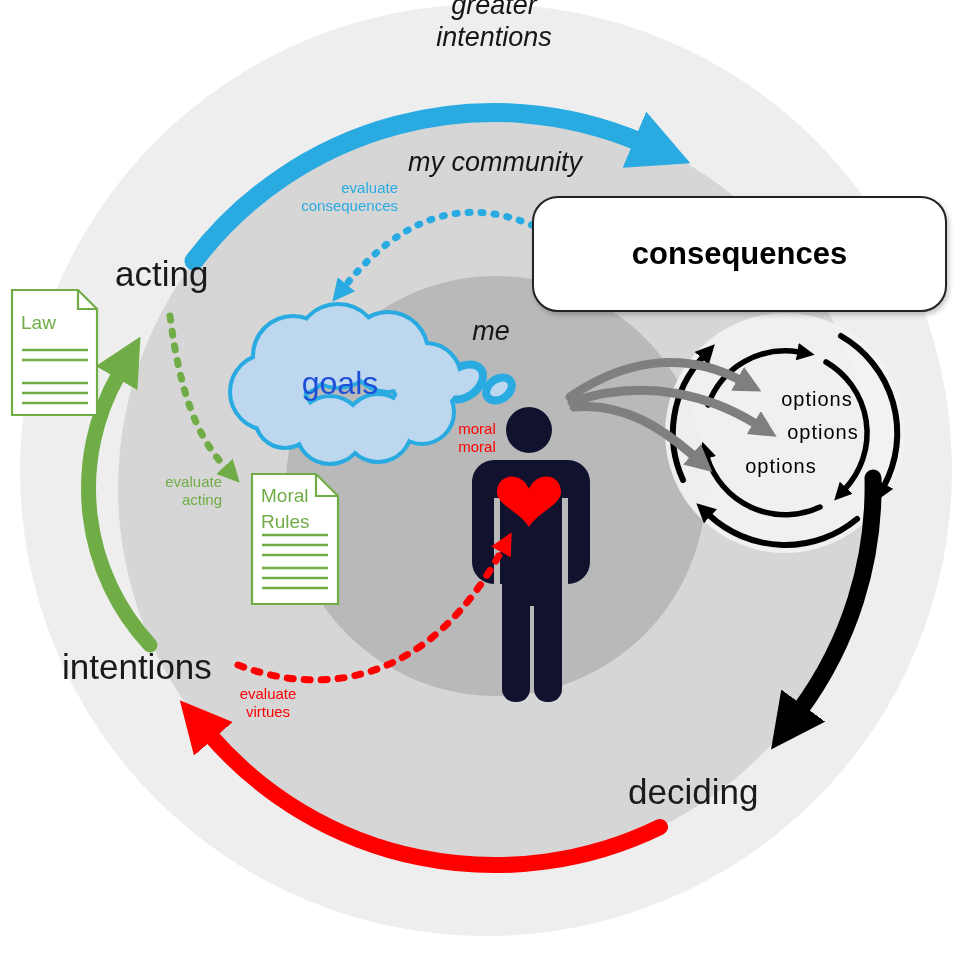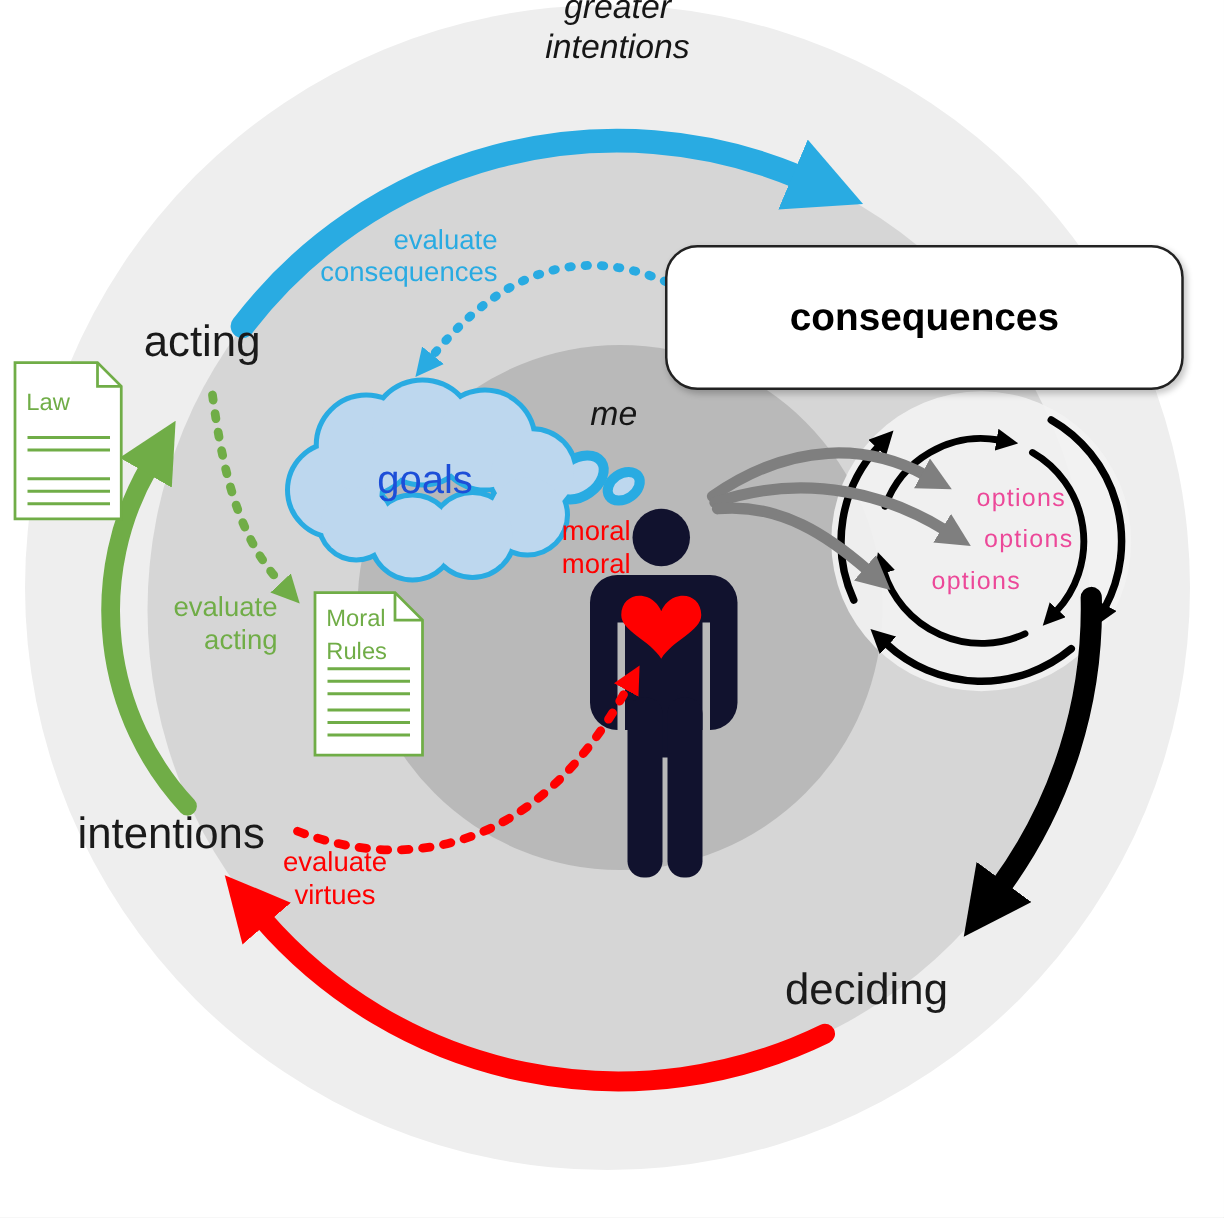--- a/index.html
+++ b/index.html
@@ -6,33 +6,33 @@
   .canvas{position:relative;width:979px;height:974px;background:#fff;overflow:hidden;
           font-family:"Liberation Sans", sans-serif;}
   .ring{position:absolute;border-radius:50%;}
   .ring-outer{left:20px;top:4px;width:932px;height:932px;background:#eeeeee;}
   .ring-middle{left:118px;top:111px;width:754px;height:754px;background:#d6d6d6;}
   .ring-inner{left:286px;top:276px;width:420px;height:420px;background:#b9b9b9;}
   svg.layer{position:absolute;left:0;top:0;}
   .lbl{position:absolute;white-space:nowrap;line-height:1.18;}
   .italic{font-style:italic;color:#161616;font-size:27px;}
   .stage{color:#1a1a1a;font-size:35px;}
-  .small{font-size:22px;}
+  .small{font-size:15px;}
   .blue-t{color:#29abe2;}
   .green-t{color:#70ad47;}
   .red-t{color:#ff0000;}
   .center{transform:translate(-50%,-50%);text-align:center;}
   .right-al{text-align:right;}
   .conseq-box{position:absolute;left:532px;top:196px;width:411px;height:112px;
       background:#ffffff;border:2px solid #222;border-radius:26px;
       box-shadow:2px 3px 5px rgba(0,0,0,.22);
       display:flex;align-items:center;justify-content:center;}
   .conseq-box .txt{font-weight:bold;font-size:31px;color:#000;}
   .doc-title{position:absolute;color:#70ad47;font-size:19px;line-height:1.35;}
-  .options-lbl{position:absolute;color:#ec4899;font-size:20px;letter-spacing:1px;
+  .options-lbl{position:absolute;color:#000000;font-size:20px;letter-spacing:1px;
       transform:translate(-50%,-50%);}
 </style>
 </head>
 <body>
 
 <div class="canvas">
 
   <div class="ring ring-outer"></div>
   <div class="ring ring-middle"></div>
   <div class="ring ring-inner"></div>
@@ -166,20 +166,21 @@
   </svg>
 
   <div class="conseq-box">
     <span class="txt">consequences</span>
   </div>
 
   <div class="lbl italic center" style="left:494px;top:22px;">
     <div>greater</div>
       <div>intentions</div>
   </div>
+  <div class="lbl italic center" style="left:495px;top:163px;">my community</div>
   <div class="lbl italic center" style="left:491px;top:296px;margin-top:36px;">me</div>
 
   <div class="lbl stage" style="left:115px;top:253px;">acting</div>
   <div class="lbl stage" style="left:62px;top:646px;">intentions</div>
   <div class="lbl stage" style="left:628px;top:771px;">deciding</div>
 
   <div class="lbl center" style="left:340px;top:384px;font-size:32px;color:#1d4ed8;">goals</div>
 
   <div class="lbl small blue-t right-al" style="left:256px;top:179px;width:142px;">
     <div>evaluate</div>

